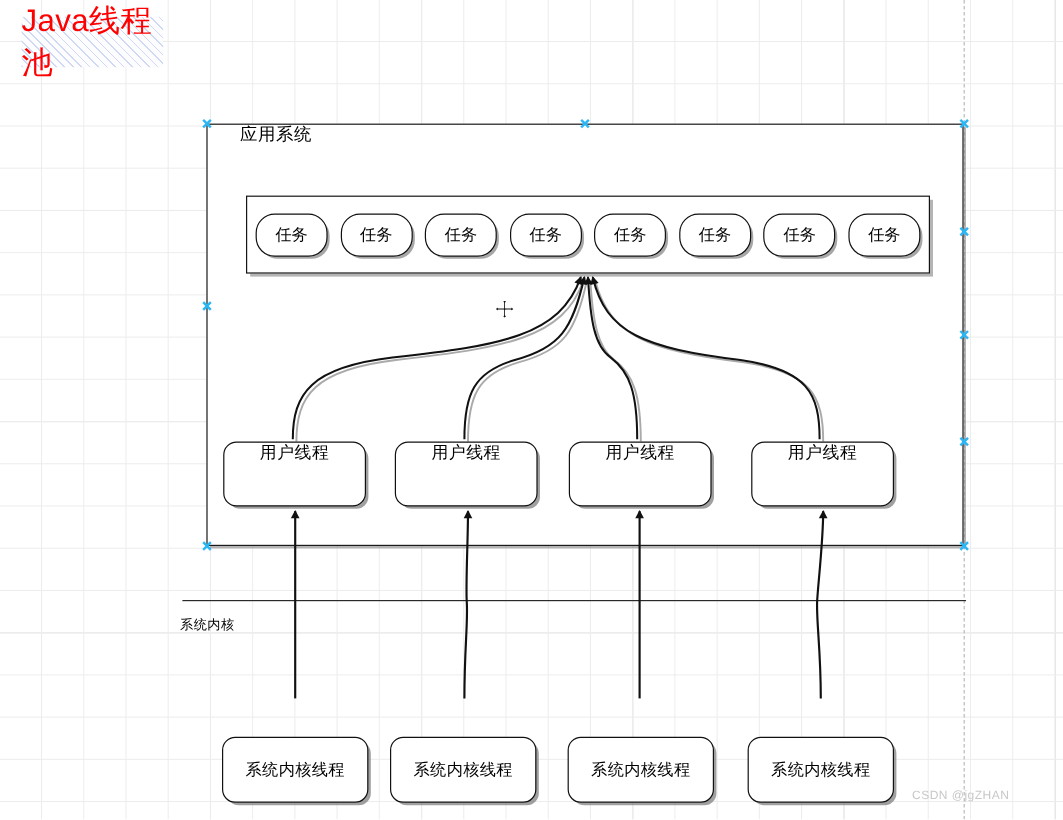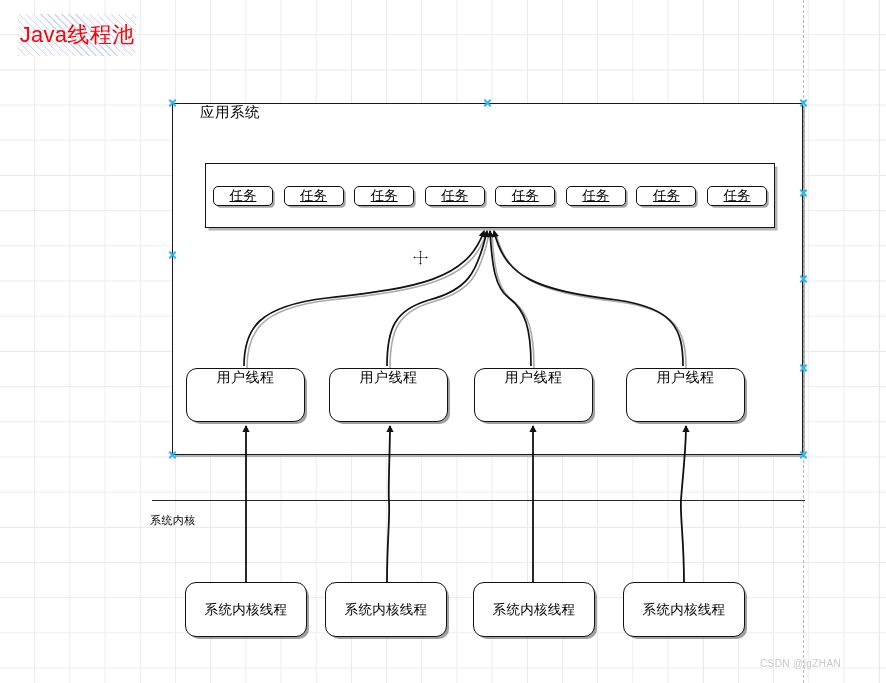--- a/index.html
+++ b/index.html
@@ -27,21 +27,21 @@
   #title-banner {
     position: absolute;
     left: 18px;
     top: 14px;
     width: 118px;
     height: 42px;
     display: flex;
     align-items: center;
     justify-content: center;
     color: #ff0000;
-    font-size: 22px;
+    font-size: 26px;
     letter-spacing: .3px;
     background-color: #fdfdff;
     background-image: repeating-linear-gradient(
         45deg,
         rgba(120,150,220,.35) 0px,
         rgba(120,150,220,.35) 1px,
         rgba(255,255,255,0) 1px,
         rgba(255,255,255,0) 5px);
     box-sizing: border-box;
   }
@@ -94,32 +94,31 @@
     left: 213px;
     top: 176px;
     width: 554px;
     height: 40px;
     display: flex;
     justify-content: space-between;
     align-items: center;
   }
   .task-box {
     width: 60px;
-    height: 20px;
+    height: 36px;
     border: 1.7px solid #111;
-    border-radius: 5px;
+    border-radius: 16px;
     background: #fff;
     display: flex;
     align-items: center;
     justify-content: center;
     font-size: 13.5px;
     color: #000;
     box-sizing: border-box;
     box-shadow: 2.5px 2.5px 0 -0.8px rgba(120,120,120,.65);
-    text-decoration: underline;
   }
 
   
   .user-thread-box {
     position: absolute;
     width: 119px;
     height: 54px;
     border: 1.9px solid #111;
     border-radius: 11px;
     background: #fff;
@@ -140,20 +139,21 @@
     border-radius: 11px;
     background: #fff;
     display: flex;
     align-items: center;
     justify-content: center;
     font-size: 13.5px;
     color: #000;
     box-sizing: border-box;
     box-shadow: 3px 3px 0 -1px rgba(120,120,120,.7);
     letter-spacing: .3px;
+    margin-top: 32px;
   }
 
   
   #kernel-divider {
     position: absolute;
     left: 152px;
     top: 500px;
     width: 653px;
     height: 0;
     border-top: 1.6px solid #2a2a2a;

